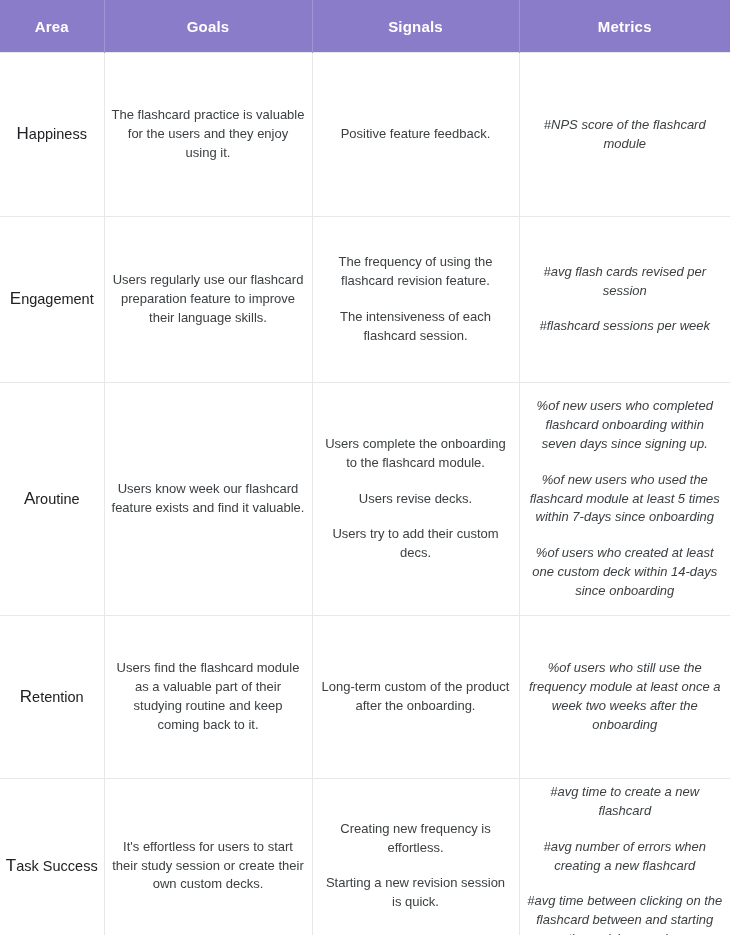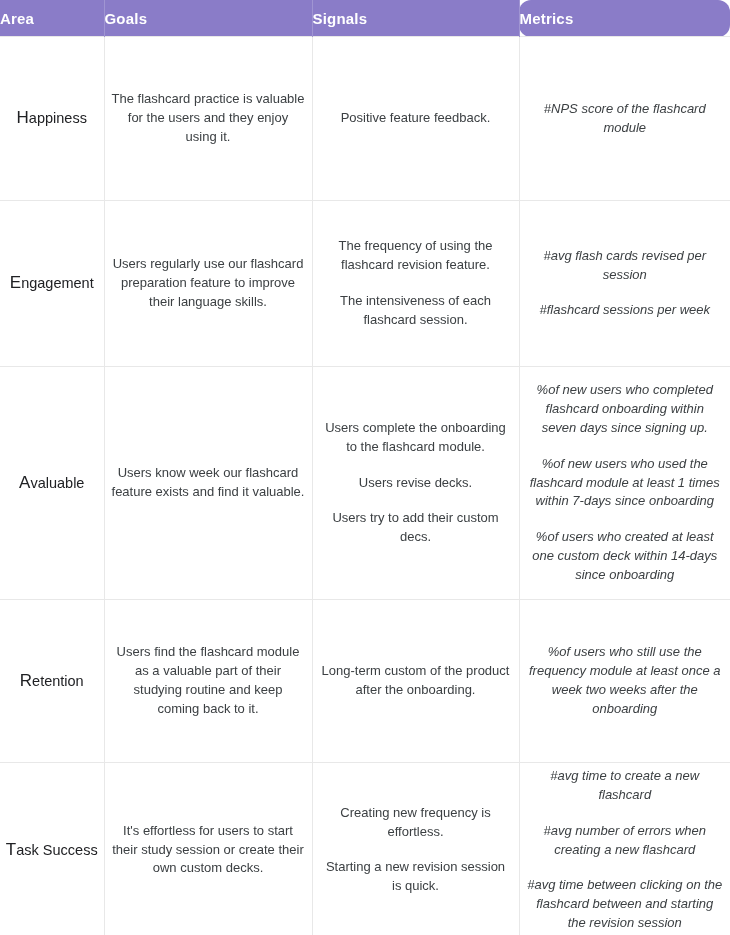--- a/index.html
+++ b/index.html
@@ -26,27 +26,27 @@
   .heart-table col.c-goals   { width: 208px; }
   .heart-table col.c-signals { width: 207px; }
   .heart-table col.c-metrics { width: 211px; }
 
   thead th {
     height: 36px;
     background: #8a7cc8;
     color: #ffffff;
     font-size: 15px;
     font-weight: bold;
-    text-align: left;
+    text-align: center;
     vertical-align: middle;
-    padding: 0;
+    padding: 8px;
     border-right: 1px solid #a095d2;
     letter-spacing: 0.2px;
   }
-  thead th:last-child { border-right: none; border-radius: 12px; }
+  thead th:last-child { border-right: none; }
 
   tbody td {
     border: 1px solid #e8e8e8;
     vertical-align: middle;
     text-align: center;
     padding: 4px 7px;
     font-size: 13px;
     line-height: 1.45;
     color: #3c4043;
   }
@@ -114,32 +114,32 @@
         <p class="para">The frequency of using the flashcard revision feature.</p>
         <p class="para">The intensiveness of each flashcard session.</p>
       </td>
       <td>
         <p class="para">#avg flash cards revised per session</p>
         <p class="para">#flashcard sessions per week</p>
       </td>
     </tr>
 
     <tr class="r3">
-      <td class="area-cell"><span class="cap">A</span><span>valuable</span></td>
+      <td class="area-cell"><span class="cap">A</span><span>routine</span></td>
       <td>
         <p class="para">Users know week our flashcard feature exists and find it valuable.</p>
       </td>
       <td>
         <p class="para">Users complete the onboarding to the flashcard module.</p>
         <p class="para">Users revise decks.</p>
         <p class="para">Users try to add their custom decs.</p>
       </td>
       <td>
         <p class="para">%of new users who completed flashcard onboarding within seven days since signing up.</p>
-        <p class="para">%of new users who used the flashcard module at least 1 times within 7-days since onboarding</p>
+        <p class="para">%of new users who used the flashcard module at least 5 times within 7-days since onboarding</p>
         <p class="para">%of users who created at least one custom deck within 14-days since onboarding</p>
       </td>
     </tr>
 
     <tr class="r4">
       <td class="area-cell"><span class="cap">R</span><span>etention</span></td>
       <td>
         <p class="para">Users find the flashcard module as a valuable part of their studying routine and keep coming back to it.</p>
       </td>
       <td>

